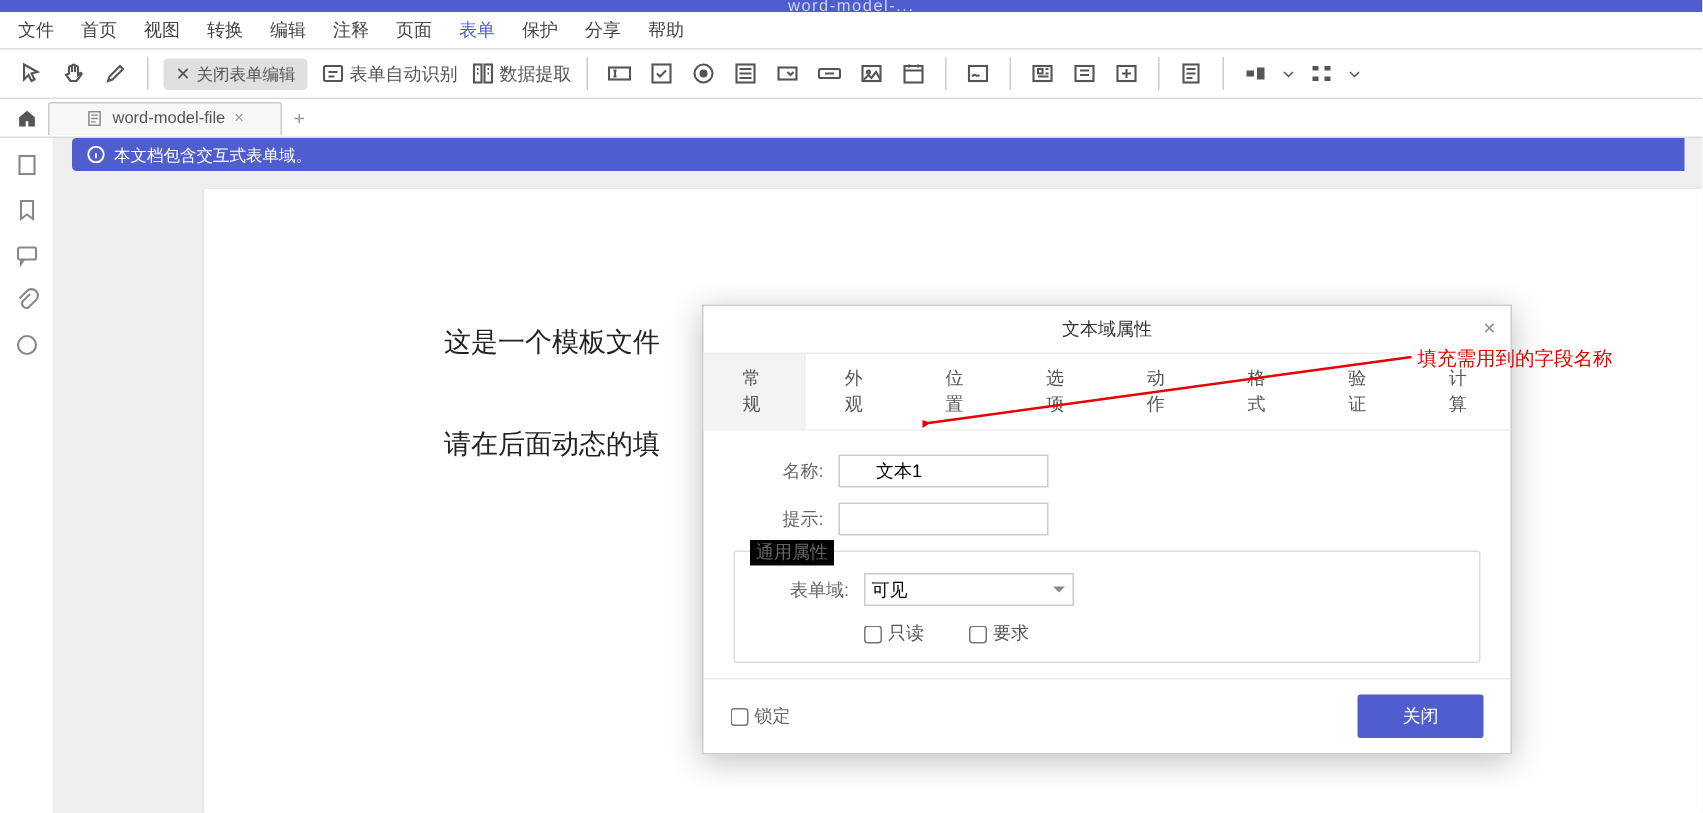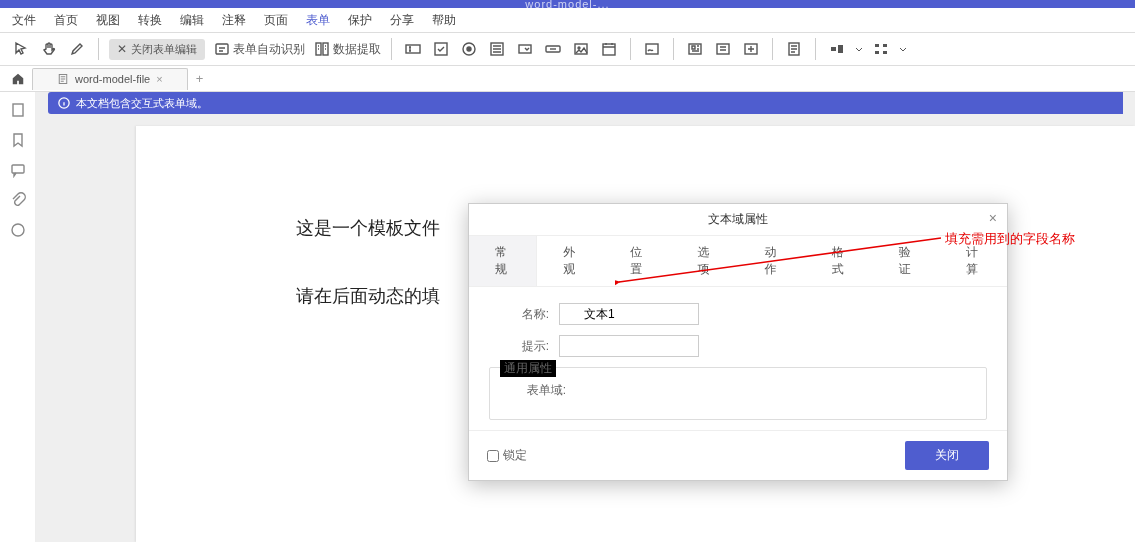--- a/index.html
+++ b/index.html
@@ -308,20 +308,35 @@
       <input type="text" value="文本1" style="">
     </div>
     <div class="form-row">
       <label>提示:</label>
       <input type="text" value="" style="">
     </div>
     <div class="fieldset">
       <span class="legend">通用属性</span>
       <div class="form-row">
         <label>表单域:</label>
+        <span class="sel-wrap">
+          <select>
+            <option>可见</option>
+          </select>
+        </span>
+      </div>
+      <div class="checks">
+        <label>
+            <input type="checkbox" style="">
+            <span>只读</span>
+          </label>
+        <label>
+            <input type="checkbox" style="">
+            <span>要求</span>
+          </label>
       </div>
     </div>
   </div>
   <div class="dlg-footer">
     <label class="lock">
       <input type="checkbox" style="">
         <span>锁定</span>
     </label>
     <button class="close-btn">关闭</button>
   </div>

